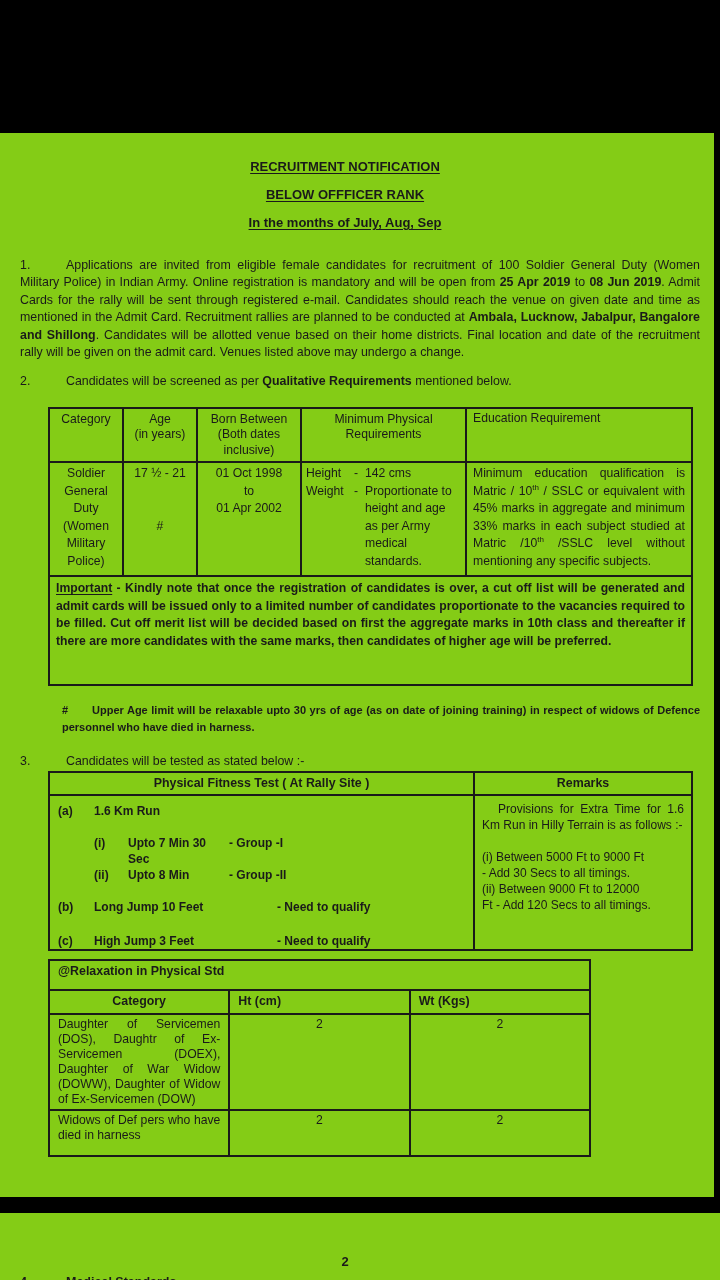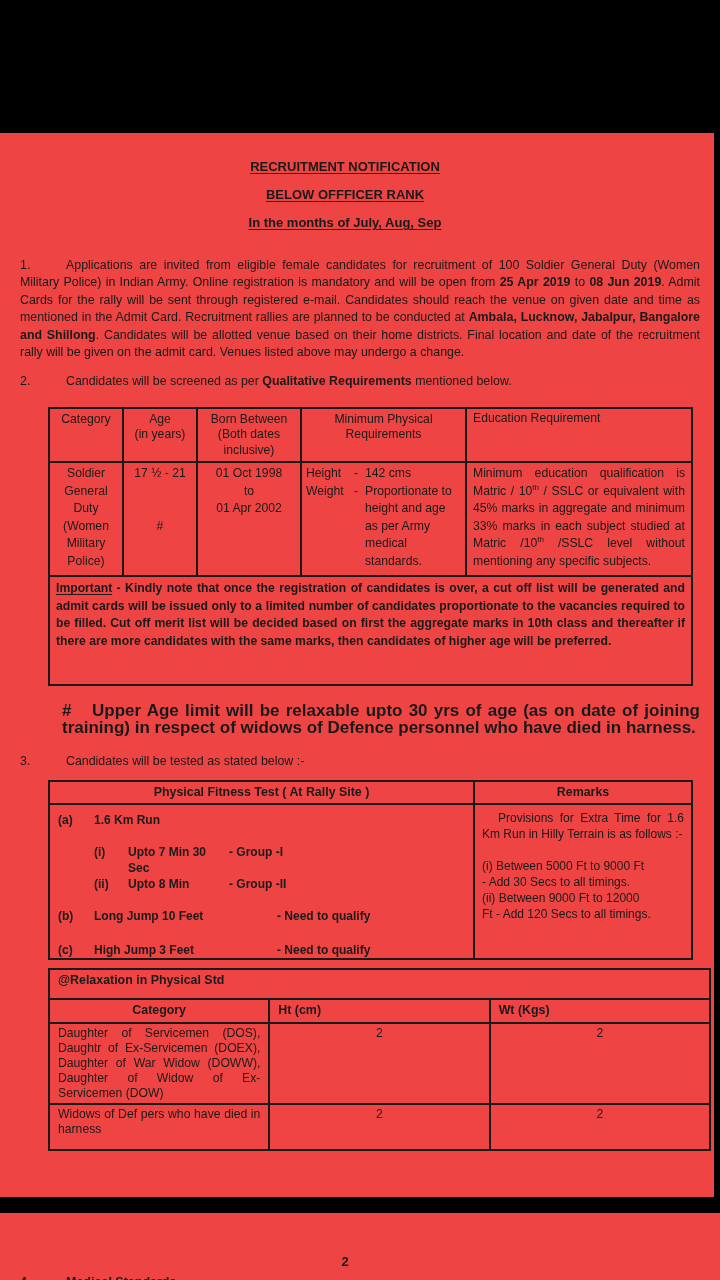--- a/index.html
+++ b/index.html
@@ -1,19 +1,19 @@
 <!DOCTYPE html>
 <html><head>
 <meta charset="utf-8">
 <style>
   * { margin:0; padding:0; box-sizing:border-box; }
   html,body { background:#444; }
   .screen {
     position:relative; width:720px; height:1280px; margin:0 auto;
-    background:#ef4444; overflow:hidden;
+    background:#84cc16; overflow:hidden;
     font-family:"Liberation Sans", sans-serif; color:#1a1a1a;
   }
   .band { position:absolute; left:0; width:720px; background:#000; }
   .band-top { top:0; height:133px; }
   .band-bottom { top:1197px; height:16px; }
   .edge-strip { position:absolute; right:0; top:0; width:6px; height:1213px; background:#000; }
 
   .page { position:absolute; top:133px; left:0; width:714px; }
 
   .doc-heading {
@@ -57,46 +57,46 @@
   sup { font-size:8px; vertical-align:super; line-height:0; }
   .important-cell {
     font-weight:bold; font-size:12.4px; line-height:16.6px;
     text-align:justify; padding:3px 6px !important; height:109px;
   }
   .important-cell .u { text-decoration:underline; text-underline-offset:2px; }
 
   
   .age-note {
     margin-top:16px; margin-left:62px; width:638px;
-    font-size:17px; font-weight:bold; line-height:17px; text-align:justify;
+    font-size:11px; font-weight:bold; line-height:17px; text-align:justify;
   }
   .age-note .hash { display:inline-block; width:30px; }
 
   
-  .fitness { margin-top:9px; width:643px; }
+  .fitness { width:643px; }
   .fitness th { font-size:12.4px; font-weight:bold; text-align:center; padding:3px 2px; height:20px; line-height:15px; }
   .fitness .c-left { width:425px; }
   .fitness .c-right { width:218px; }
   .fitness td { height:134px; }
   .pft { padding:7px 4px 0 8px; font-size:12px; font-weight:bold; }
   .pft-line { display:flex; line-height:16px; }
   .pft-num { flex:none; width:36px; }
   .pft-line.sub { margin-left:36px; }
   .pft-line.sub .pft-num { width:34px; }
   .pft-text { flex:none; width:183px; }
   .pft-line.sub .pft-text { width:101px; }
   .pft-text.solo { width:auto; }
   .gap { height:16px; }
   .gap.lg { height:18px; }
   .remarks { padding:5px 7px; font-size:12px; line-height:16px; text-align:justify; }
   .remarks .intro { text-indent:16px; }
   .remarks .pt { white-space:pre-line; text-align:left; }
 
   
-  .relax { margin-top:8px; width:663px; }
+  .relax { margin-top:8px; width:543px; }
   .relax .title-cell {
     font-weight:bold; font-size:12.4px; padding:3px 8px; height:30px; line-height:15px;
   }
   .relax th { font-weight:bold; font-size:12.4px; line-height:15px; padding:3px 8px; height:24px; }
   .relax .th-cat { width:389px; text-align:center; }
   .relax .th-ht { width:121px; text-align:left; }
   .relax .th-wt { width:133px; text-align:left; }
   .relax td { font-size:12.2px; line-height:15px; padding:2px 8px; }
   .relax .cat-cell { text-align:justify; }
   .relax .num-cell { text-align:center; }

